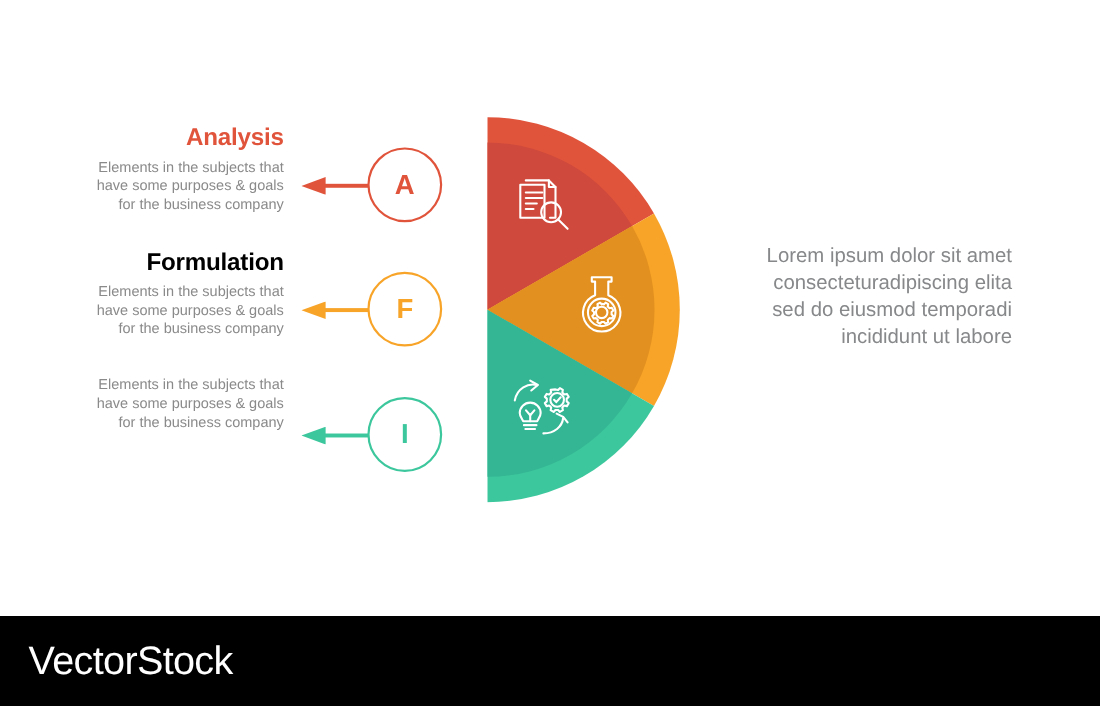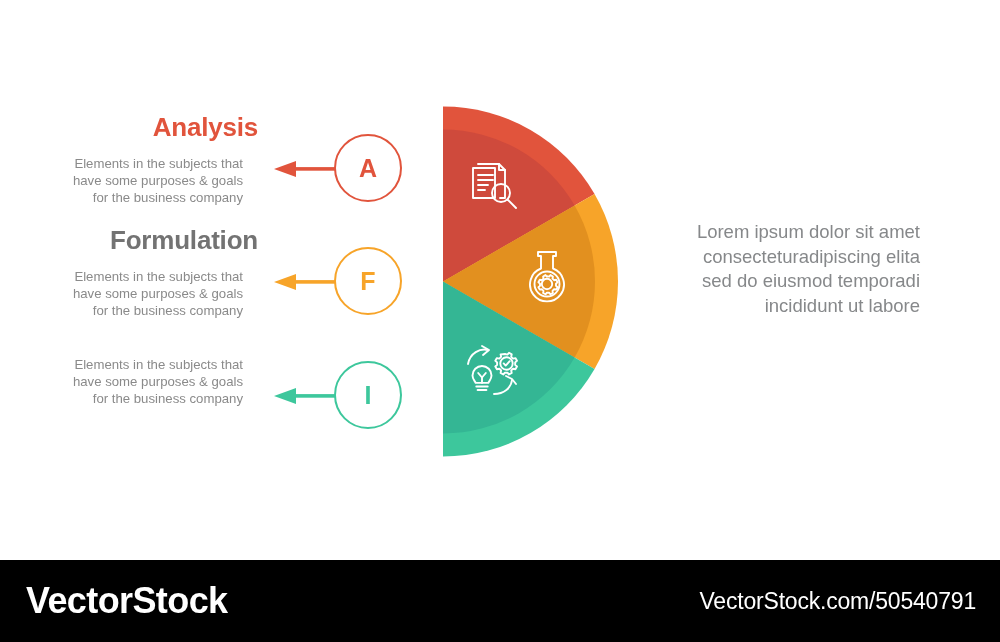--- a/index.html
+++ b/index.html
@@ -28,31 +28,31 @@
     height: 115px;
   }
   .step-text {
     position: absolute;
     left: 0;
     top: 0;
     width: 258px;
     text-align: right;
   }
   .step-title {
-    font-size: 26px;
+    font-size: 22px;
     font-weight: bold;
     letter-spacing: -0.2px;
     margin: 0 0 7px 0;
     line-height: 1;
   }
   .step-desc {
     font-size: 13.2px;
     line-height: 1.29;
     color: #8a8a8a;
-    margin: 15px;
+    margin: 0;
     white-space: pre-line;
   }
 
   .step-badge {
     position: absolute;
     width: 68px;
     height: 68px;
     border-radius: 50%;
     border: 2.6px solid currentColor;
     box-sizing: border-box;
@@ -124,21 +124,21 @@
     background: #000000;
     display: flex;
     align-items: center;
     justify-content: space-between;
     box-sizing: border-box;
     padding: 0 24px 0 26px;
   }
   #footer-brand {
     color: #ffffff;
     font-size: 36px;
-    font-weight: bold;
+    font-weight: normal;
     letter-spacing: -0.6px;
     text-align: center;
   }
   #footer-url {
     color: #ffffff;
     font-size: 23px;
     letter-spacing: -0.2px;
   }
 </style>
 </head>
@@ -159,21 +159,21 @@
         <rect x="20" y="6.1" width="44" height="3.6" fill="#E1543C"></rect>
       </svg>
     </div>
     <div class="step-badge" style="color:#E1543C;">
       <span>A</span>
     </div>
   </div>
 
   <div class="step" style="top:227px;">
     <div class="step-text">
-      <p class="step-title" style="color:#737373;">Formulation</p>
+      <p class="step-title" style="color:#000000;">Formulation</p>
       <p class="step-desc">Elements in the subjects that
 have  some purposes &amp; goals
 for the  business company</p>
     </div>
     <div class="step-arrow">
       <svg width="64" height="16" viewBox="0 0 64 16">
         <path d="M0 8 L22 0 L22 16 Z" fill="#F7A429"></path>
         <rect x="20" y="6.1" width="44" height="3.6" fill="#F7A429"></rect>
       </svg>
     </div>
@@ -265,16 +265,15 @@
 
   <div id="right-panel">
     <p id="right-desc">Lorem ipsum dolor sit amet
 consecteturadipiscing elita
 sed do eiusmod temporadi
 incididunt ut labore</p>
   </div>
 
   <div id="footer">
     <div id="footer-brand">VectorStock</div>
-    <div id="footer-url">VectorStock.com/50540791</div>
   </div>
 
 </div>
 
 </body></html>

